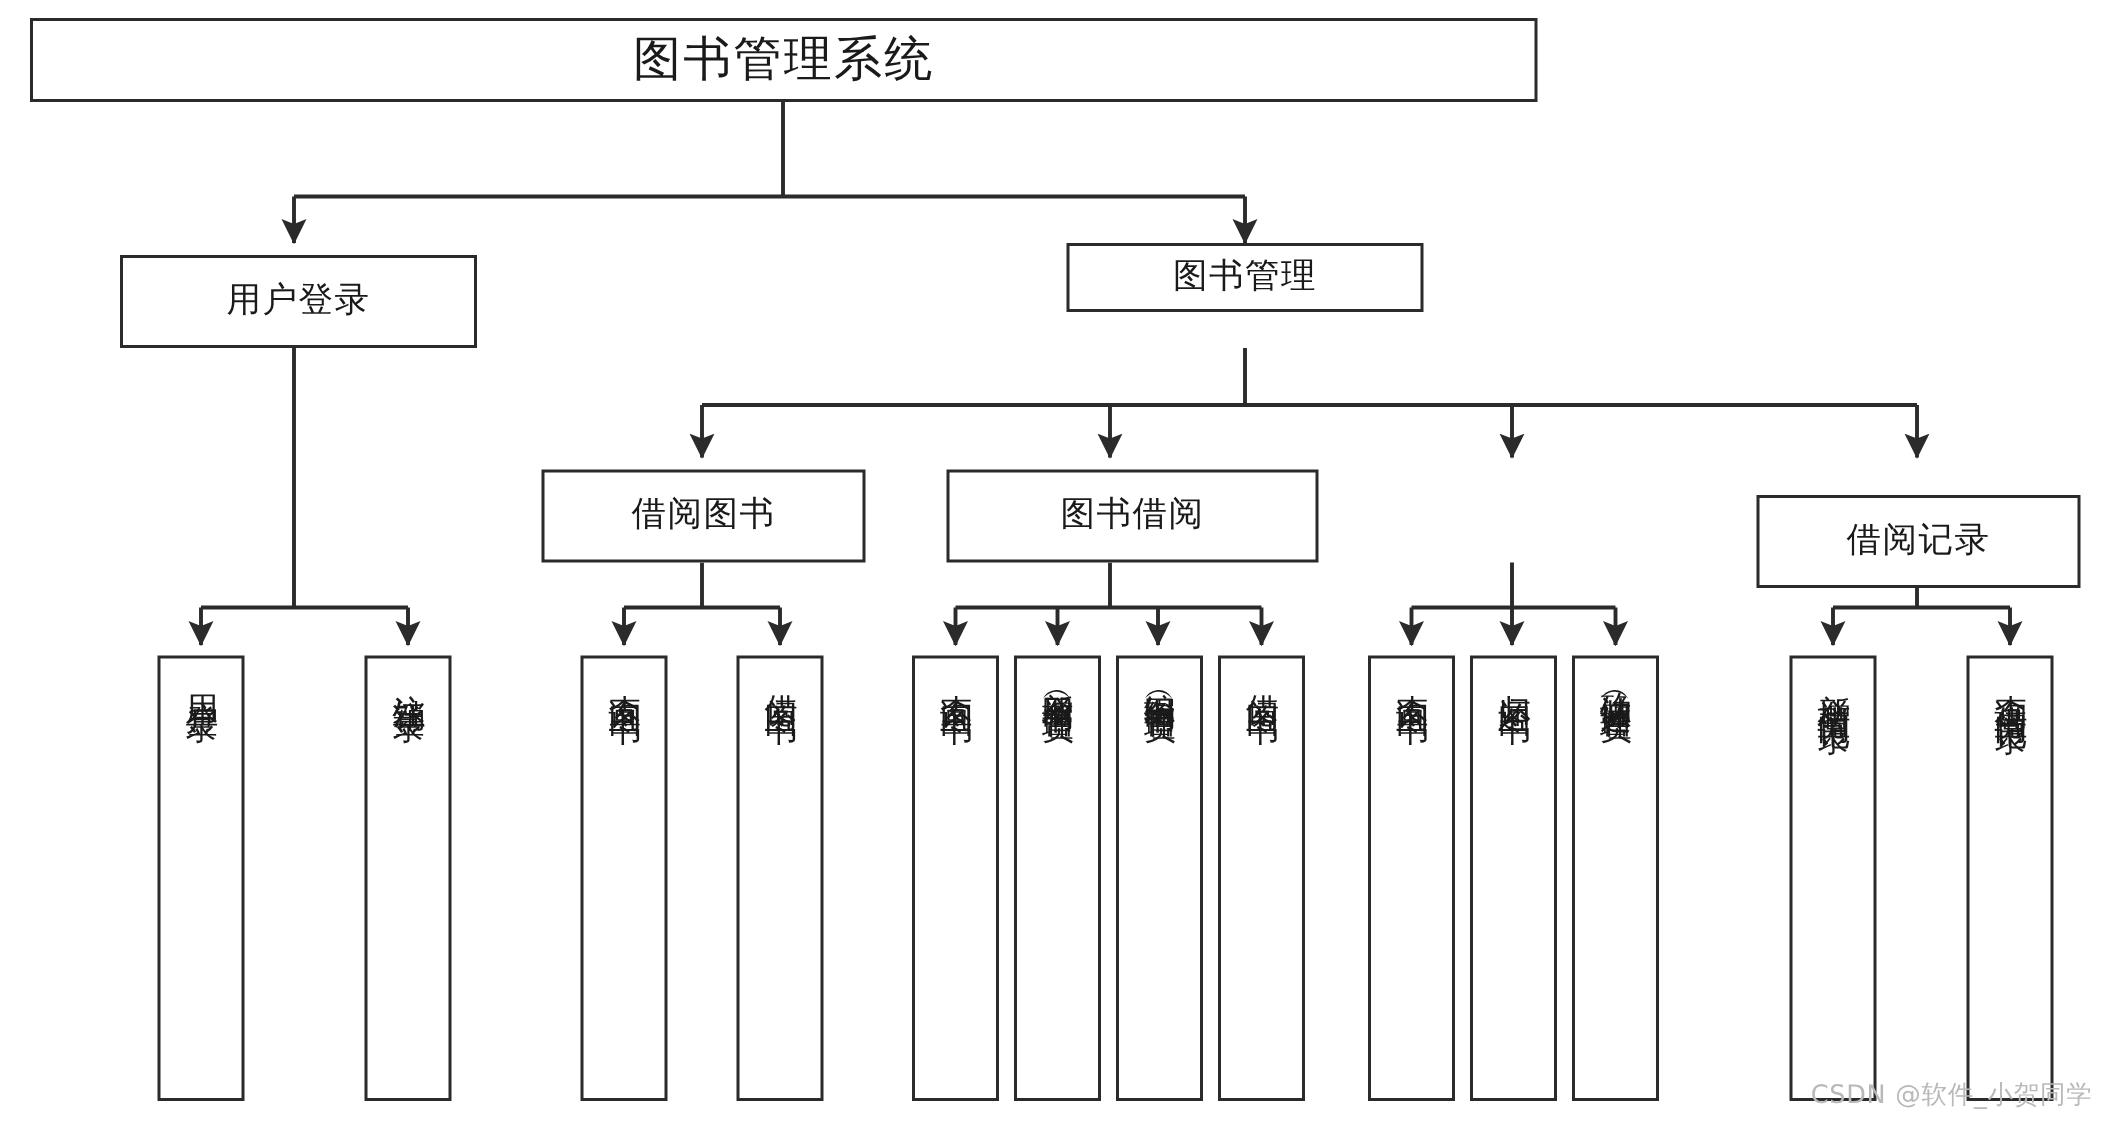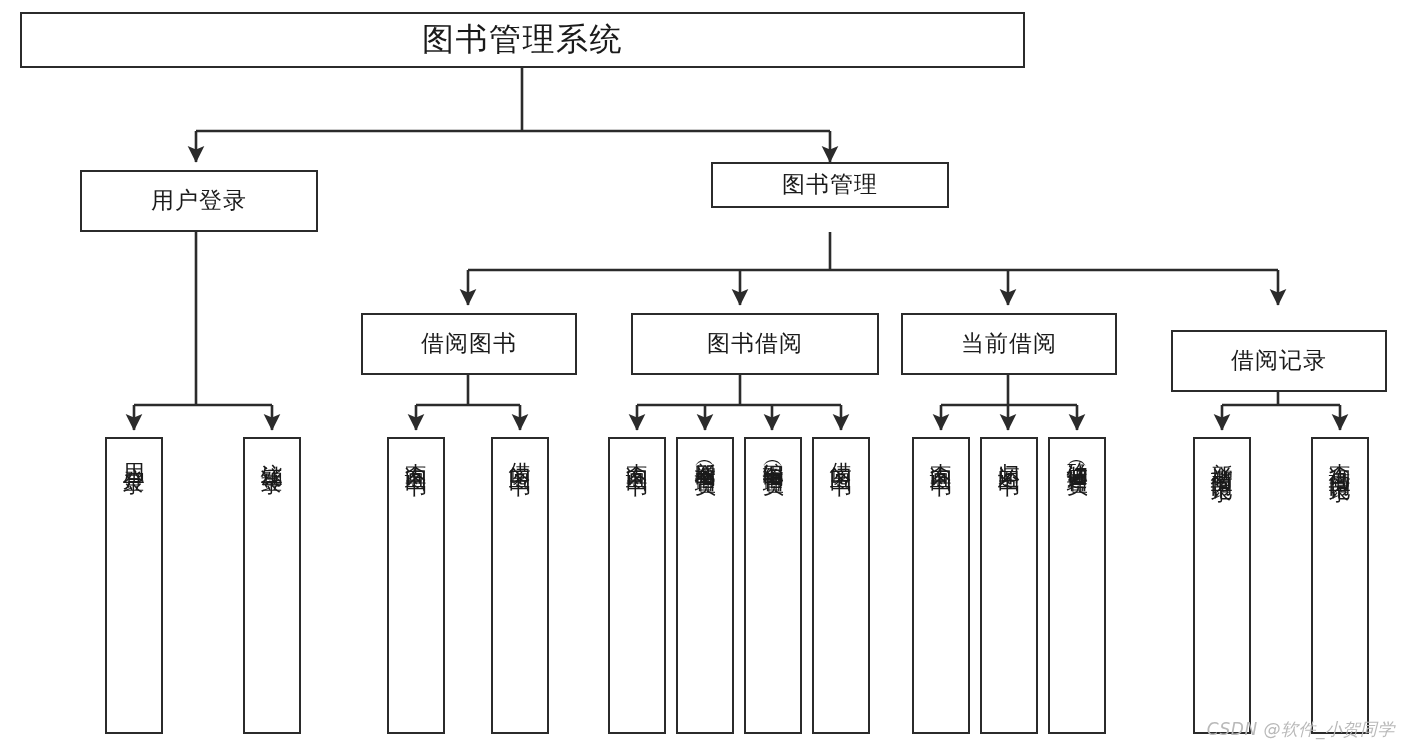--- a/index.html
+++ b/index.html
@@ -72,21 +72,20 @@
   }
   #watermark {
     position: absolute;
     right: 10px;
     bottom: 6px;
     font-size: 17px;
     color: #b9b9b9;
     letter-spacing: 0.5px;
     z-index: 5;
     white-space: nowrap;
-    font-style: italic;
   }
 </style>
 </head>
 <body>
 
 <div id="canvas">
 
   <svg id="edges" viewBox="0 0 1405 747">
     <defs>
       <marker id="arrow" viewBox="0 0 12 12" refX="10.5" refY="6" markerWidth="7" markerHeight="7" orient="auto-start-reverse">
@@ -147,23 +146,20 @@
   <div class="node h" style="left:711px; top:162px; width:238px; height:46px;">
     <span class="lbl">图书管理</span>
   </div>
 
   <div class="node h" style="left:361px; top:313px; width:216px; height:62px;">
     <span class="lbl">借阅图书</span>
   </div>
   <div class="node h" style="left:631px; top:313px; width:248px; height:62px;">
     <span class="lbl">图书借阅</span>
   </div>
-  <div class="node h" style="left:901px; top:313px; width:216px; height:62px;">
-    <span class="lbl">当前借阅</span>
-  </div>
   <div class="node h" style="left:1171px; top:330px; width:216px; height:62px;">
     <span class="lbl">借阅记录</span>
   </div>
 
   <div class="node v" style="left:105px; top:437px; width:58px; height:297px;">
     <span class="lbl">用户登录</span>
   </div>
   <div class="node v" style="left:243px; top:437px; width:58px; height:297px;">
     <span class="lbl">注销登录</span>
   </div>

